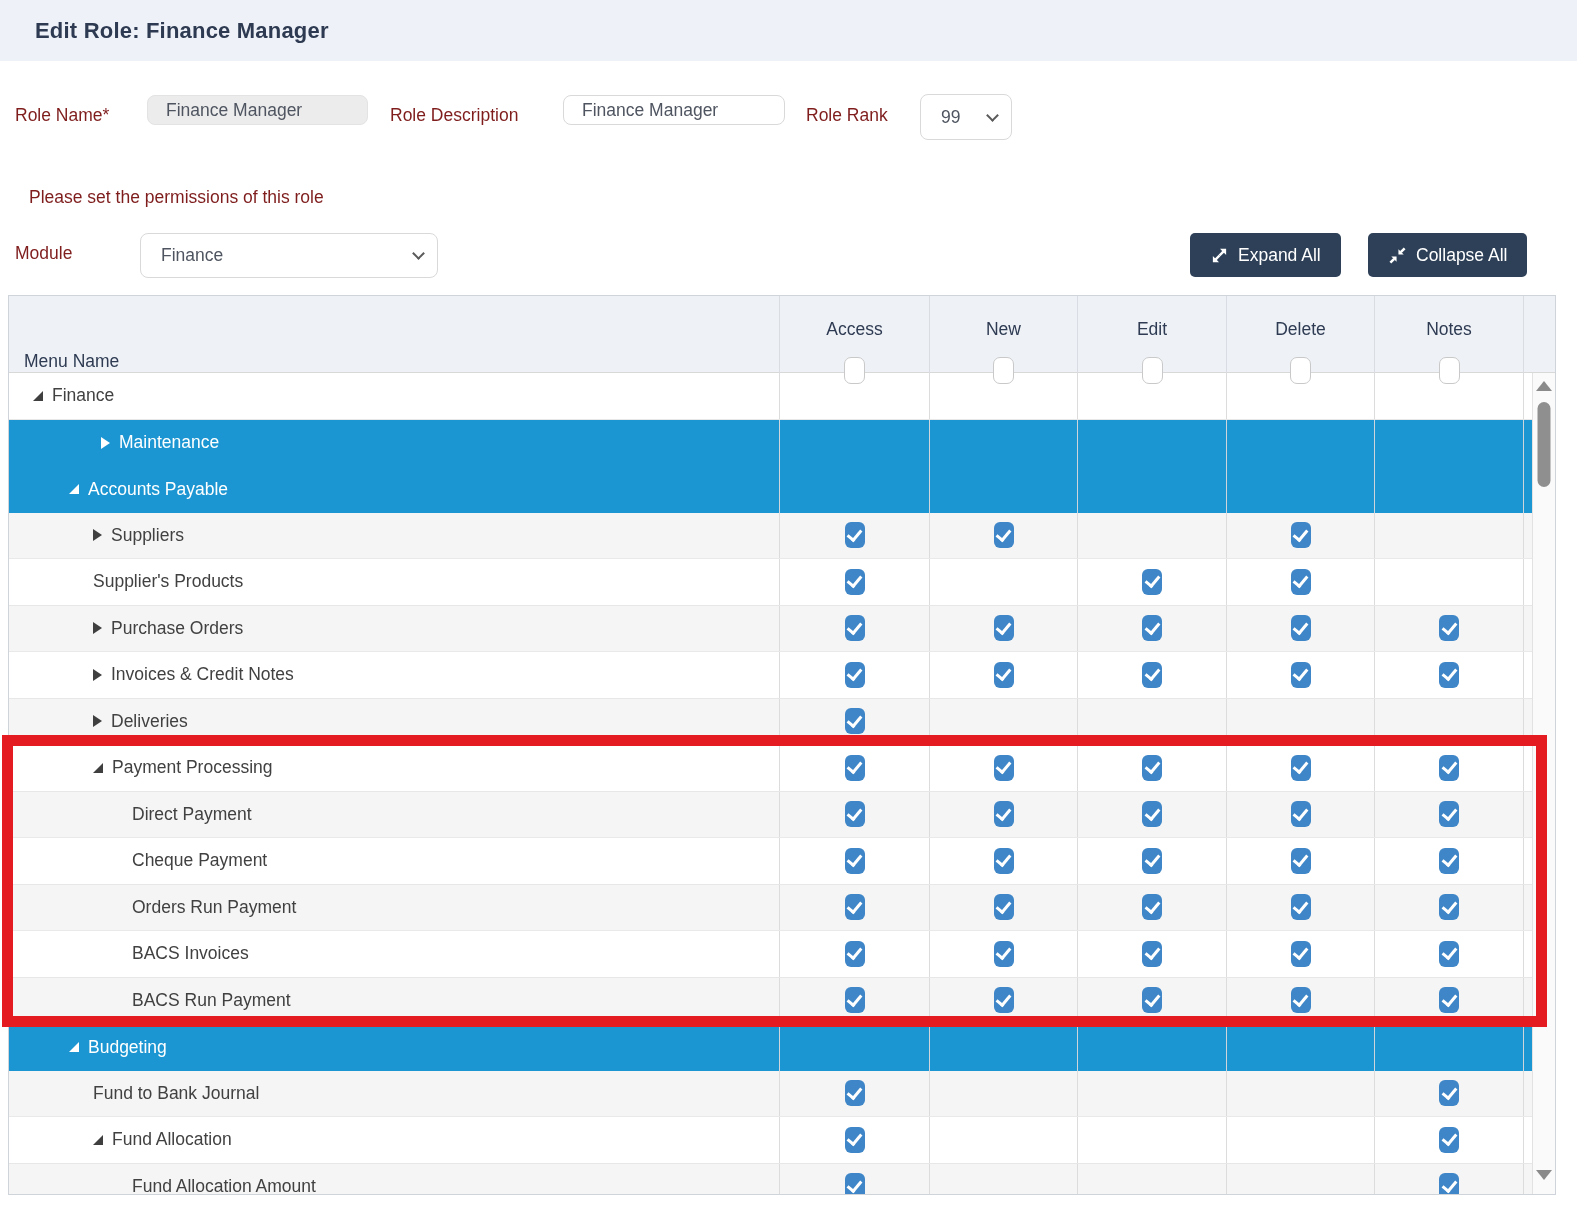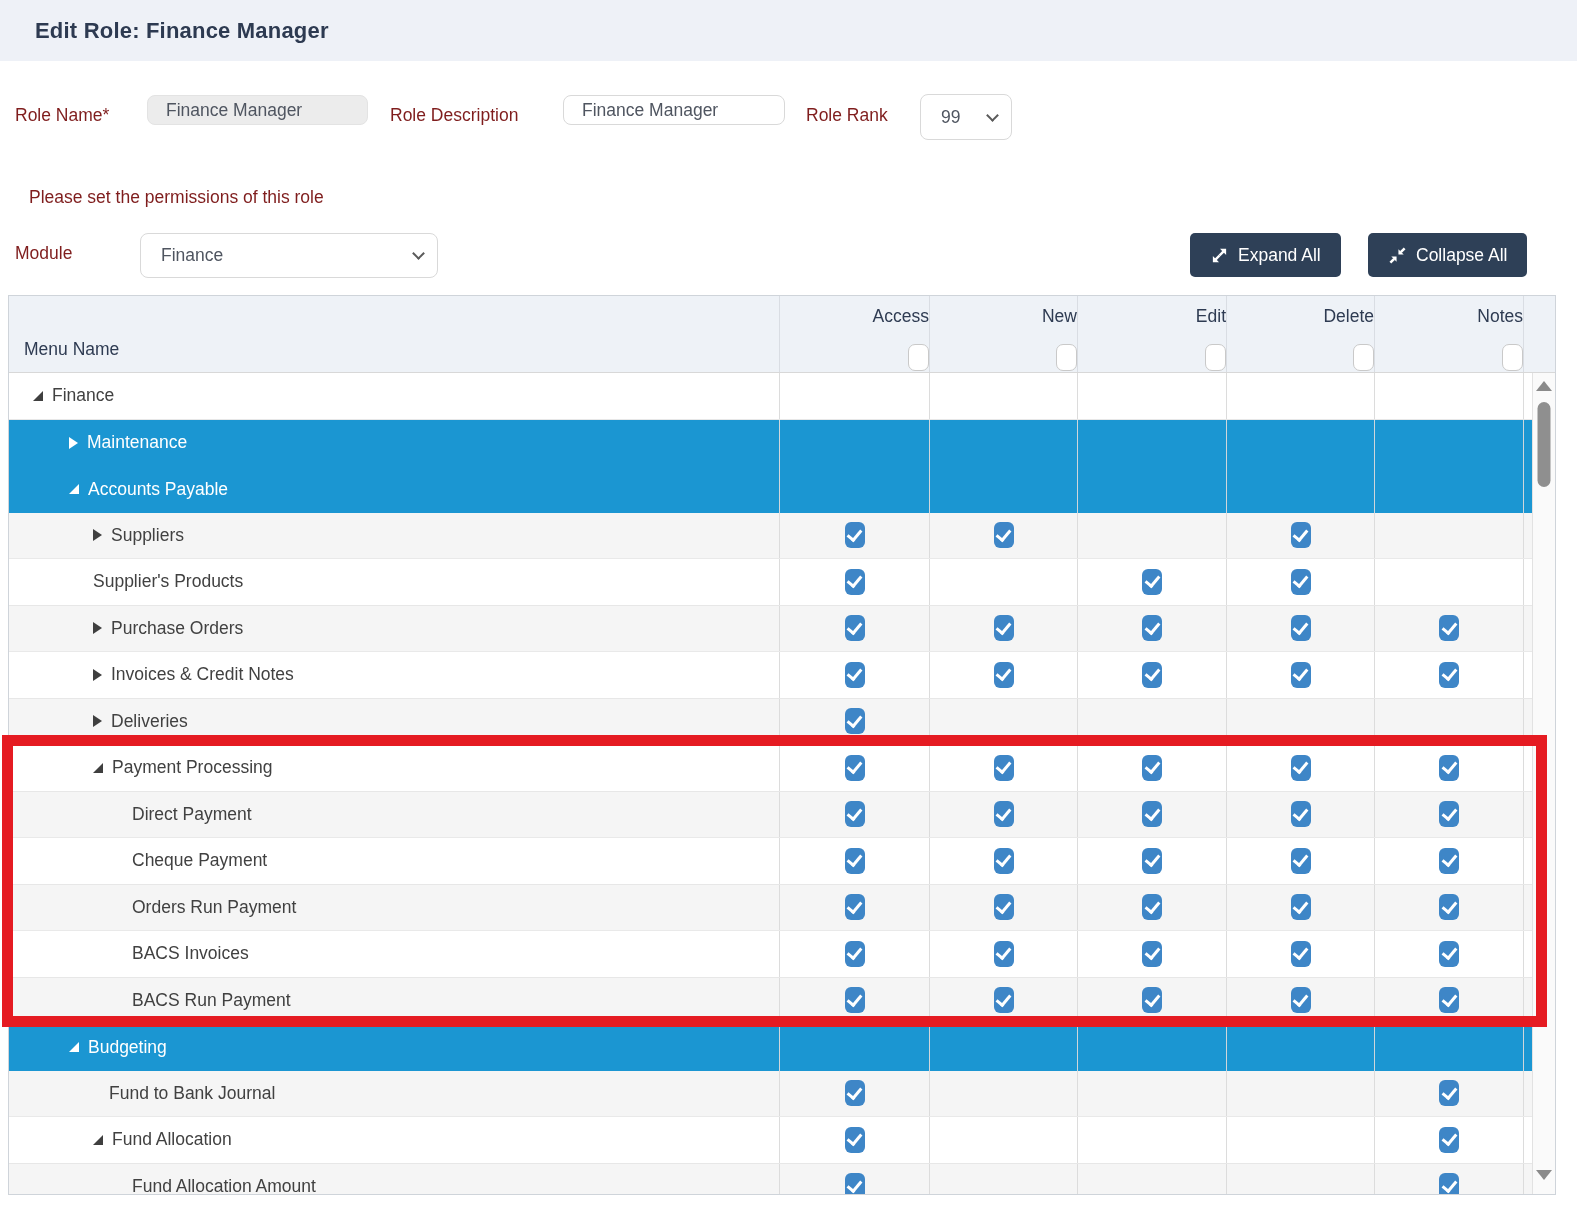--- a/index.html
+++ b/index.html
@@ -31,22 +31,22 @@
 
   
   .table-outer { position:absolute; left:8px; top:295px; width:1548px; height:900px; }
   .table-frame { position:absolute; inset:0; border:1px solid #cfd4da; background:#fff; overflow:hidden; }
 
   .grid-row { display:grid; grid-template-columns:770px 150px 148px 149px 148px 149px 1fr; width:100%; }
 
   .thead { height:77px; background:#eef2f7; border-bottom:1px solid #d8d8d8; }
   .thead .menu-h { display:flex; align-items:flex-end; padding:0 0 12px 15px;
                    font-size:17.5px; color:#2e3b52; }
-  .hcell { border-left:1px solid #d9dde3; display:flex; flex-direction:column; align-items:flex-end;
-           padding-top:10px; gap:17px; }
+  .hcell { border-left:1px solid #d9dde3; display:flex; flex-direction:column; align-items:center;
+           padding-top:23px; gap:17px; }
   .hcell .hlabel { font-size:17.5px; color:#2e3b52; }
   .thead .filler { border-left:1px solid #d9dde3; }
 
   .trow { height:46.5px; }
   .trow.white { background:#ffffff; border-bottom:1px solid #e7e7e7; }
   .trow.stripe { background:#f5f5f5; border-bottom:1px solid #e9e9e9; }
   .trow.selected { background:#1b96d2; color:#ffffff; }
   .menu-cell { display:flex; align-items:center; font-size:17.5px; cursor:pointer; }
   .perm-cell { border-left:1px solid #dcdcdc; display:flex; align-items:center; justify-content:center; }
   .trow .filler { border-left:1px solid #dcdcdc; }
@@ -166,21 +166,21 @@
             <span class="row-label">Finance</span>
           </div>
           <div class="perm-cell"></div>
           <div class="perm-cell"></div>
           <div class="perm-cell"></div>
           <div class="perm-cell"></div>
           <div class="perm-cell"></div>
           <div class="filler"></div>
         </div>
         <div class="grid-row trow selected">
-          <div class="menu-cell" style="padding-left: 60px;">
+          <div class="menu-cell" style="padding-left: 92px;">
             <span class="tri-collapsed"></span>
             <span class="row-label">Maintenance</span>
           </div>
           <div class="perm-cell"></div>
           <div class="perm-cell"></div>
           <div class="perm-cell"></div>
           <div class="perm-cell"></div>
           <div class="perm-cell"></div>
           <div class="filler"></div>
         </div>
@@ -423,21 +423,21 @@
           </div>
           <div class="perm-cell"></div>
           <div class="perm-cell"></div>
           <div class="perm-cell"></div>
           <div class="perm-cell"></div>
           <div class="perm-cell"></div>
           <div class="filler"></div>
         </div>
         <div class="grid-row trow stripe">
           <div class="menu-cell" style="padding-left: 84px;">
-            <span class="row-label" style="margin-left: 16px;">Fund to Bank Journal</span>
+            <span class="row-label" style="margin-left: 0px;">Fund to Bank Journal</span>
           </div>
           <div class="perm-cell">
             <div class="cb-checked"></div>
           </div>
           <div class="perm-cell"></div>
           <div class="perm-cell"></div>
           <div class="perm-cell"></div>
           <div class="perm-cell">
             <div class="cb-checked"></div>
           </div>

